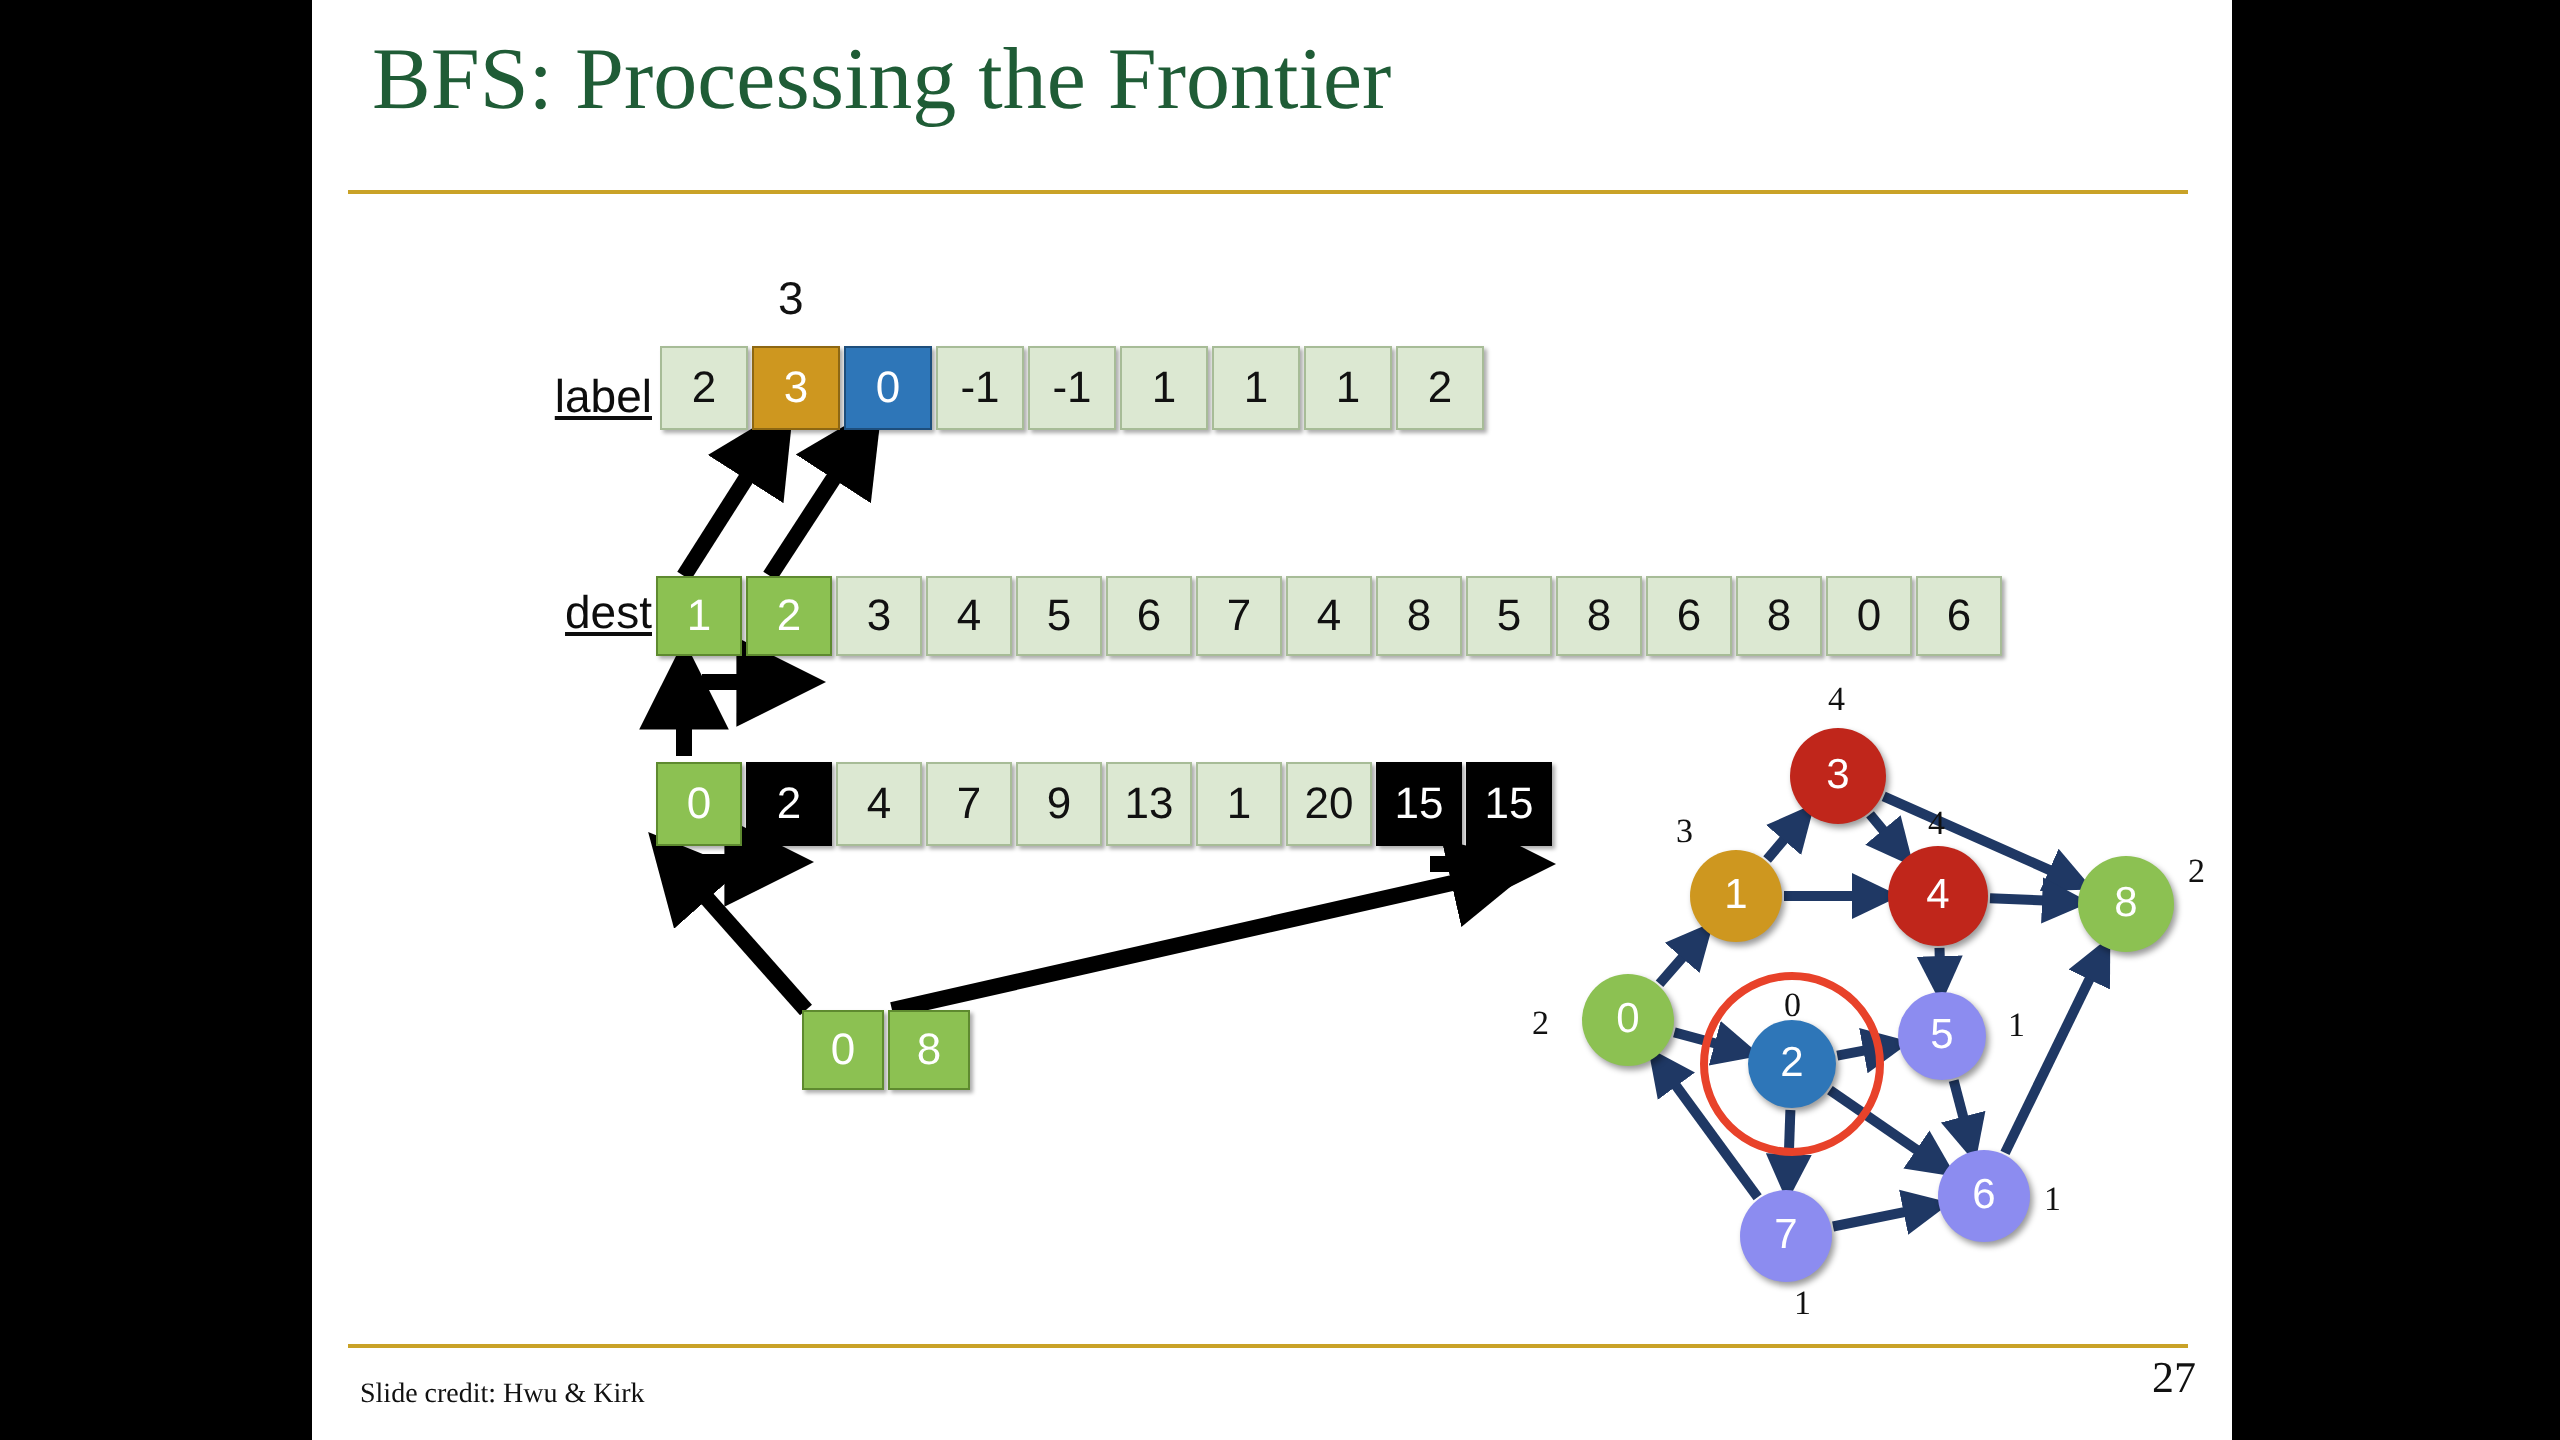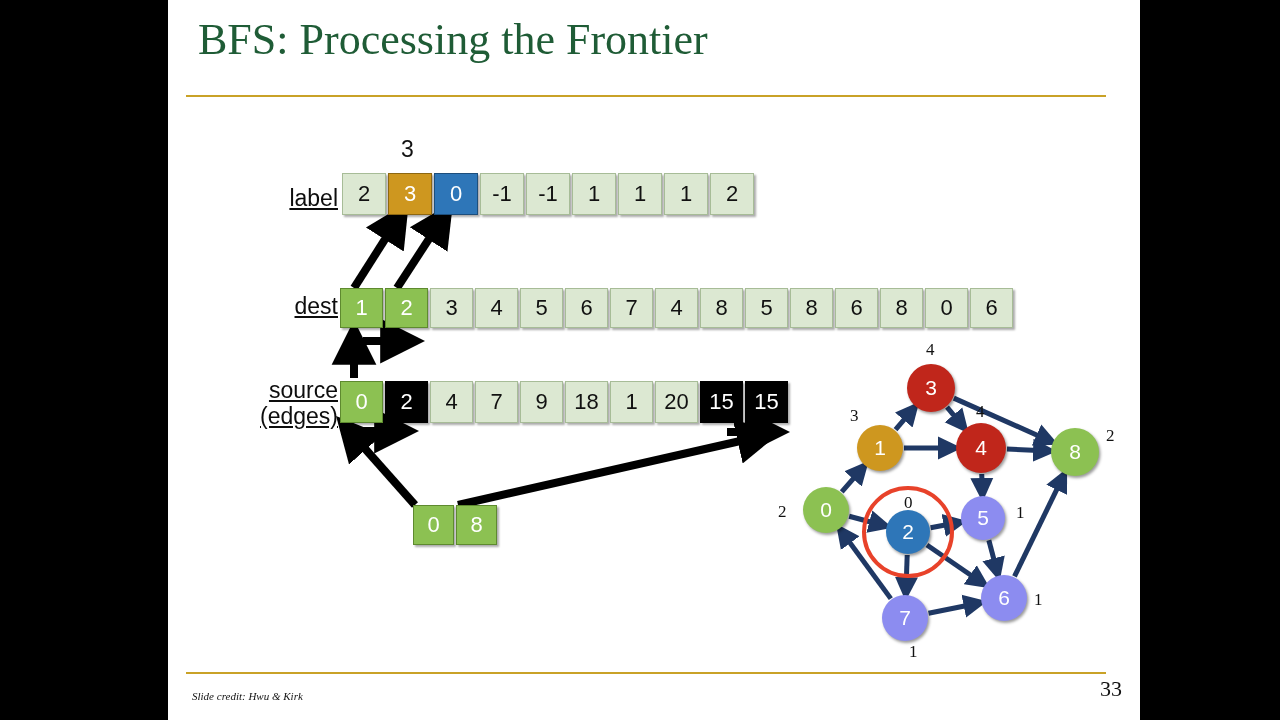--- a/index.html
+++ b/index.html
@@ -14,25 +14,24 @@
     font-family: "Liberation Sans", sans-serif;
   }
   #slide-root {
     position: absolute;
     left: 0; top: 0;
     width: 1280px; height: 720px;
     background: #000000;
   }
   #slide {
     position: absolute;
-    left: 168px; top: 0;
+    left: 156px; top: 0;
     width: 960px; height: 720px;
     background: #ffffff;
     overflow: hidden;
-    padding-left: 12px;
   }
 
   
   #title-block {
     position: absolute;
     left: 30px; top: 14px;
     width: 900px; height: 74px;
   }
   #slide-title {
     position: absolute;
@@ -63,24 +62,23 @@
   #footer-rule {
     position: absolute;
     left: 18px; top: 672px;
     width: 920px; height: 2px;
     background: #C9A227;
   }
   #footer-credit {
     position: absolute;
     left: 24px; top: 690px;
     font-family: "Liberation Serif", serif;
-    font-size: 11px;
+    font-size: 14px;
     color: #111111;
     white-space: nowrap;
-    font-style: italic;
   }
   #footer-pagenum {
     position: absolute;
     right: 18px; top: 676px;
     font-family: "Liberation Serif", serif;
     font-size: 22px;
     color: #111111;
   }
 
   
@@ -228,29 +226,27 @@
         <div class="cell pale">4</div>
         <div class="cell pale">8</div>
         <div class="cell pale">5</div>
         <div class="cell pale">8</div>
         <div class="cell pale">6</div>
         <div class="cell pale">8</div>
         <div class="cell pale">0</div>
         <div class="cell pale">6</div>
       </div>
 
-    <div class="row-label" style="left:30px; top:378px; width:140px;">source
-(edges)</div>
     <div class="arr" id="source-arr" style="left:172px; top:381px;">
         <div class="cell green">0</div>
         <div class="cell black">2</div>
         <div class="cell pale">4</div>
         <div class="cell pale">7</div>
         <div class="cell pale">9</div>
-        <div class="cell pale">18</div>
+        <div class="cell pale">13</div>
         <div class="cell pale">1</div>
         <div class="cell pale">20</div>
         <div class="cell black">15</div>
         <div class="cell black">15</div>
       </div>
 
     <div class="arr" id="frontier-arr" style="left:245px; top:505px;">
         <div class="cell green">0</div>
         <div class="cell green">8</div>
       </div>
@@ -296,16 +292,16 @@
           <div class="gnode" style="left: 114px; top: 265px; width: 46px; height: 46px; background: rgb(140, 140, 240);">7</div>
           <div class="nweight" style="left: 141px; top: 312px;">1</div>
           <div class="gnode" style="left: 283px; top: 98px; width: 48px; height: 48px; background: rgb(140, 193, 82);">8</div>
           <div class="nweight" style="left: 338px; top: 96px;">2</div>
         </div>
       <div id="focus-ring" style="left: 94px; top: 156px; width: 92px; height: 92px; border-color: rgb(232, 66, 42);"></div>
     </div>
 
     <div id="footer-rule"></div>
     <div id="footer-credit">Slide credit: Hwu &amp; Kirk</div>
-    <div id="footer-pagenum">33</div>
+    <div id="footer-pagenum">27</div>
 
   </div>
 </div>
 
 </body></html>

